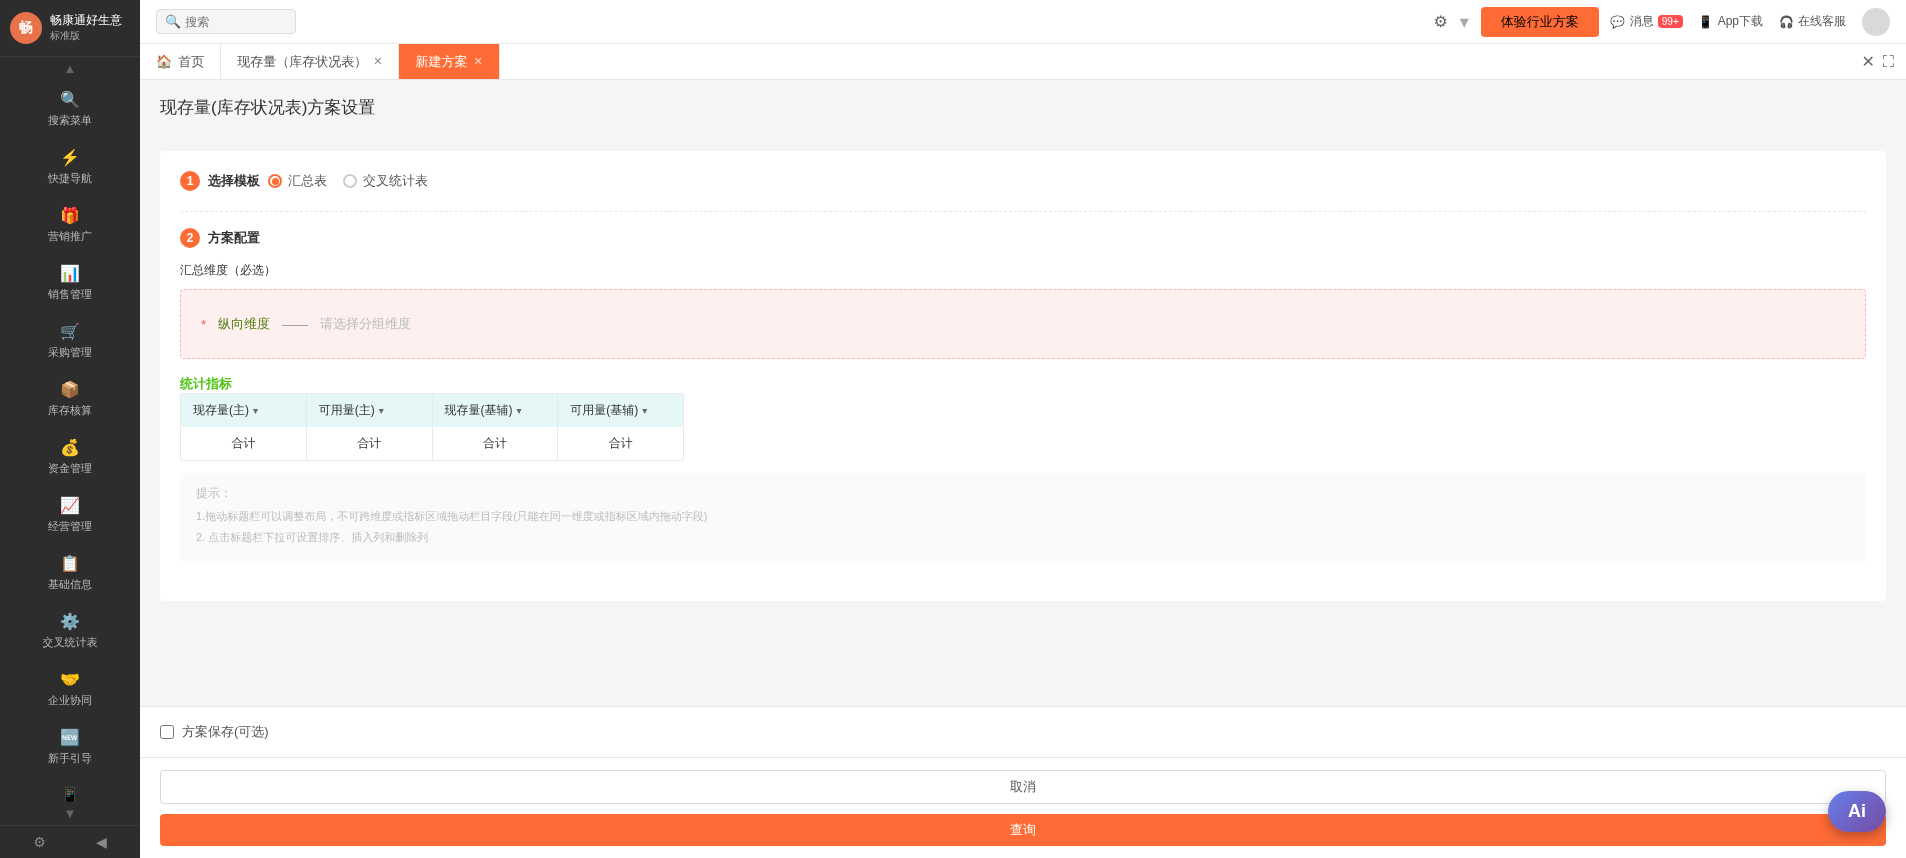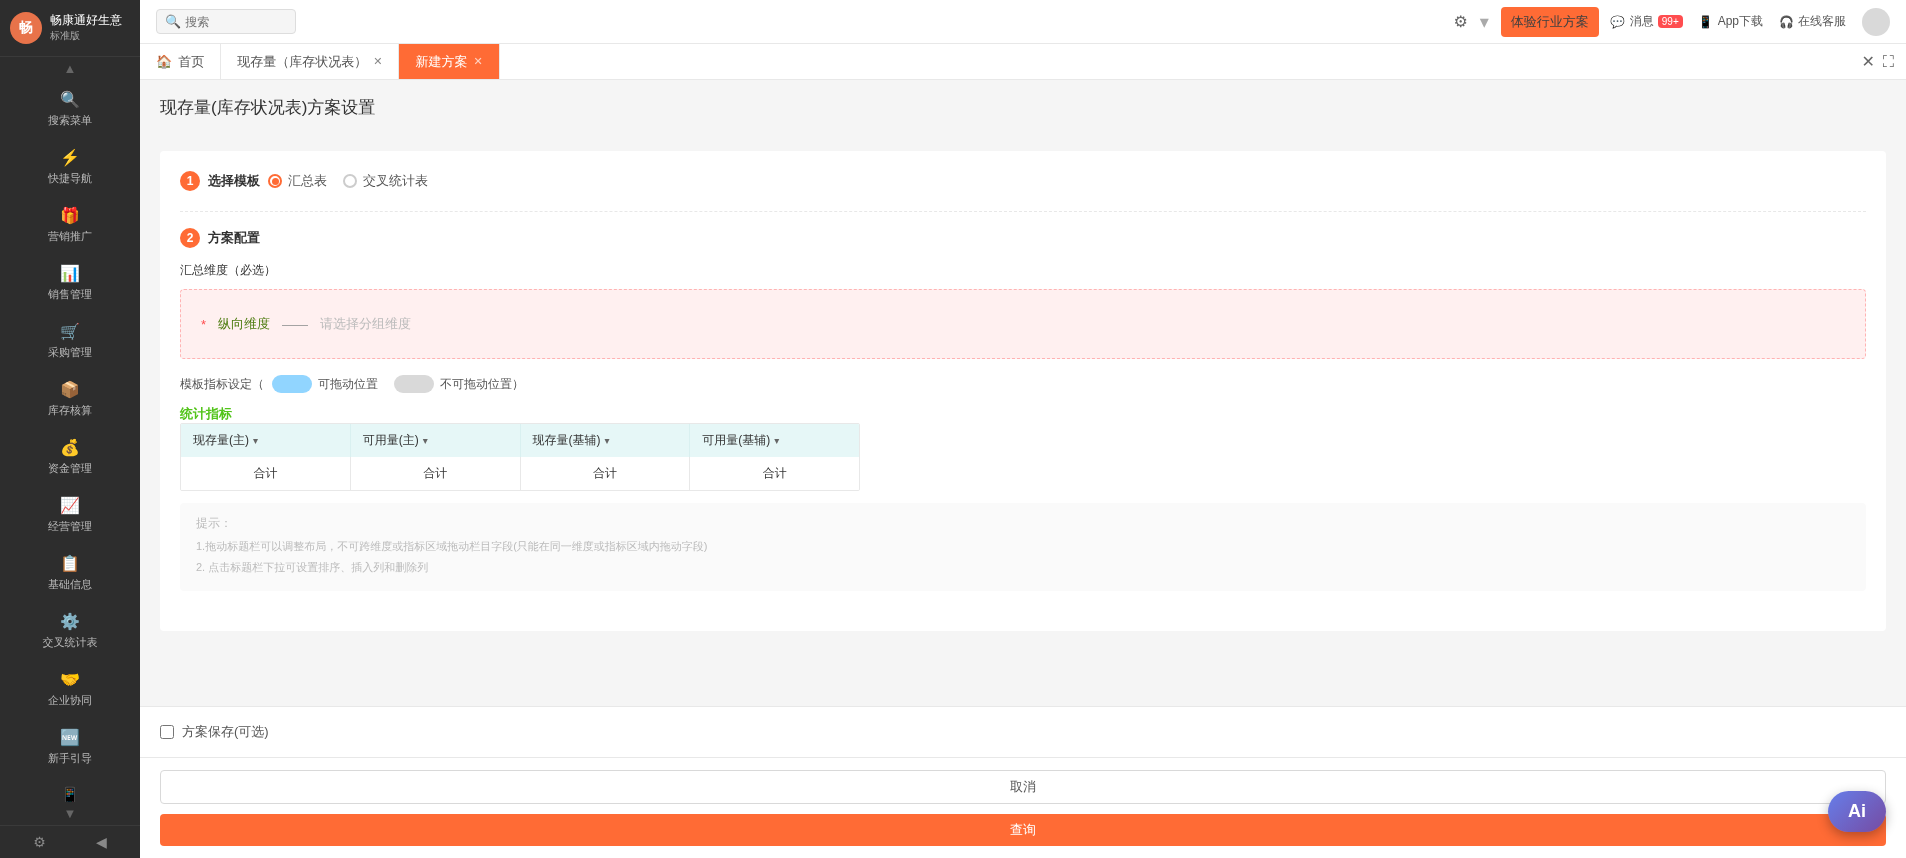--- a/index.html
+++ b/index.html
@@ -101,24 +101,24 @@
       border: none;
       background: transparent;
       outline: none;
       font-size: 12px;
       color: #666;
       width: 100px;
     }
     .topbar-settings { color: #666; cursor: pointer; font-size: 16px; }
     .topbar-btn-trial {
       background: #ff6b35;
-      color: #404040;
+      color: #000000;
       border: none;
       border-radius: 4px;
-      padding: 6px 10px;
+      padding: 6px 20px;
       font-size: 13px;
       cursor: pointer;
     }
     .topbar-right {
       display: flex;
       align-items: center;
       gap: 16px;
       color: #555;
       font-size: 12px;
     }
@@ -345,21 +345,21 @@
     .stats-label {
       font-size: 13px;
       color: #52c41a;
       font-weight: bold;
       margin-bottom: 0;
     }
     .stats-table {
       border: 1px solid #e8e8e8;
       border-radius: 2px;
       overflow: hidden;
-      width: 680px;
+      width: 504px;
     }
     .stats-header {
       background: #e6f7f7;
       display: flex;
     }
     .stats-header-cell {
       flex: 1;
       padding: 8px 12px;
       font-size: 12px;
       color: #333;
@@ -621,35 +621,20 @@
 
         <div class="section-label">汇总维度（必选）</div>
 
         <div class="dimension-area">
           <span class="dimension-required">*</span>
           <span class="dimension-label">纵向维度</span>
           <span class="dimension-dash">——</span>
           <span class="dimension-placeholder">请选择分组维度</span>
         </div>
 
-        <div class="indicator-settings">
-          <div class="indicator-settings-label">
-            <span>模板指标设定（</span>
-            <div class="toggle-group">
-              <div class="toggle-item">
-                <div class="toggle-box"></div>
-                <span>可拖动位置</span>
-              </div>
-              <div class="toggle-item">
-                <div class="toggle-box-off"></div>
-                <span>不可拖动位置）</span>
-              </div>
-            </div>
-          </div>
-        </div>
 
         <div class="stats-section">
           <div class="stats-label">统计指标</div>
           <div class="stats-table">
             <div class="stats-header">
               <div class="stats-header-cell">
                 <span>现存量(主)</span>
                 <span class="chevron-icon">▾</span>
               </div>
               <div class="stats-header-cell">

